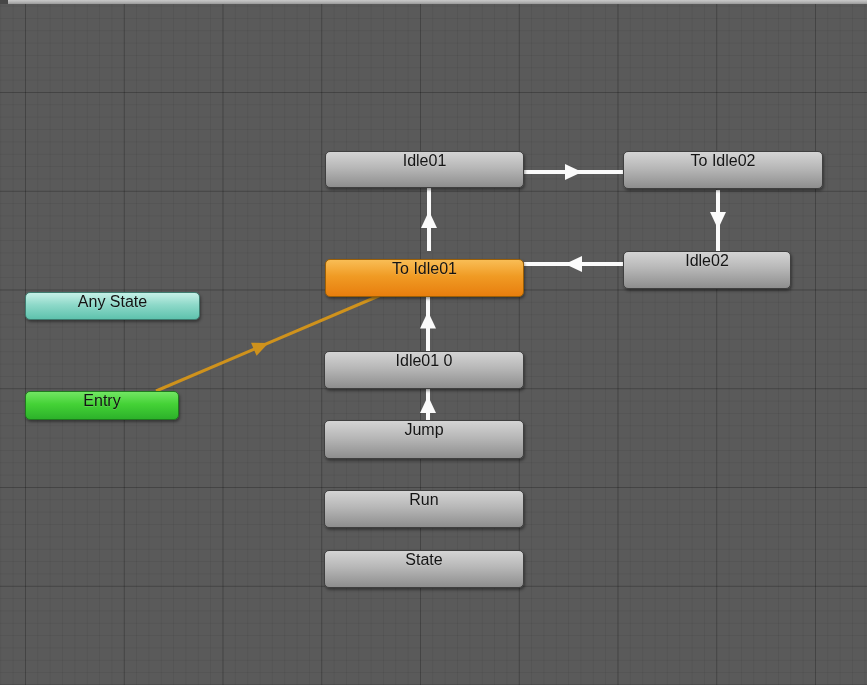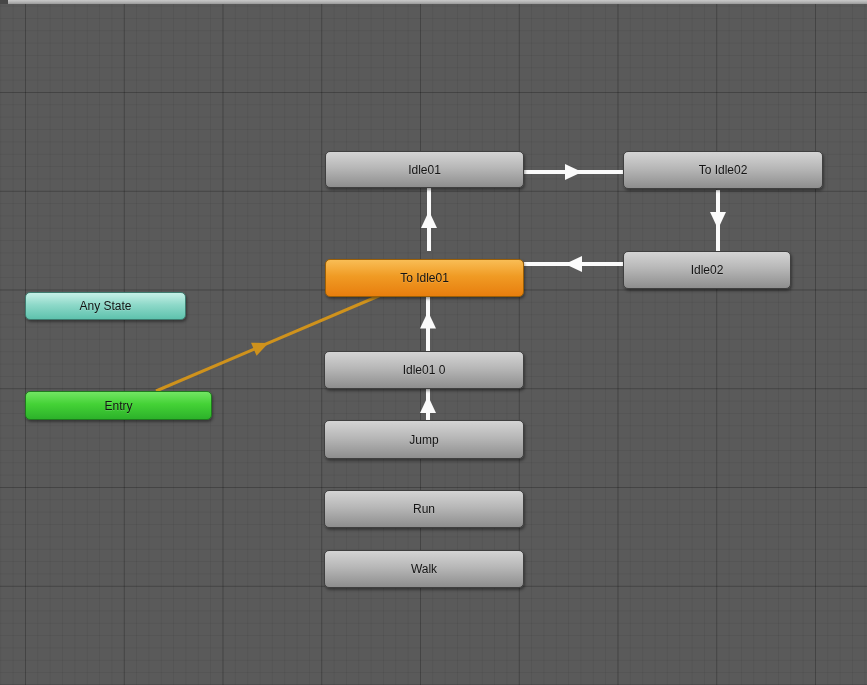--- a/index.html
+++ b/index.html
@@ -50,23 +50,22 @@
     position: absolute;
     left: 0; top: 0;
     width: 100%; height: 100%;
     z-index: 2;
     pointer-events: none;
   }
   .node {
     position: absolute;
     border-radius: 5px;
     display: flex;
-    align-items: center;
     justify-content: center;
-    font-size: 12px;
+    font-size: 16px;
     color: #141414;
     box-shadow: 1px 2px 3px rgba(0,0,0,0.40);
     box-sizing: border-box;
     border: 1px solid rgba(40,40,40,0.45);
     pointer-events: auto;
     cursor: default;
   }
   .node .label {
     white-space: nowrap;
     text-shadow: 0 1px 0 rgba(255,255,255,0.15);
@@ -115,32 +114,32 @@
       </div>
       <div class="node" style="left: 623px; top: 151px; width: 200px; height: 38px; background: linear-gradient(rgb(212, 212, 212) 0%, rgb(183, 183, 183) 45%, rgb(142, 142, 142) 100%); border-color: rgb(63, 63, 63); color: rgb(20, 20, 20);">
         <span class="label">To Idle02</span>
       </div>
       <div class="node" style="left: 325px; top: 251px; width: 199px; height: 38px; background: linear-gradient(rgb(249, 189, 85) 0%, rgb(240, 155, 36) 45%, rgb(232, 126, 14) 100%); border-color: rgb(156, 95, 5); color: rgb(20, 20, 20); margin-top: 8px;">
         <span class="label">To Idle01</span>
       </div>
       <div class="node" style="left: 623px; top: 251px; width: 168px; height: 38px; background: linear-gradient(rgb(212, 212, 212) 0%, rgb(183, 183, 183) 45%, rgb(142, 142, 142) 100%); border-color: rgb(63, 63, 63); color: rgb(20, 20, 20);">
         <span class="label">Idle02</span>
       </div>
-      <div class="node" style="left: 25px; top: 292px; width: 161px; height: 28px; background: linear-gradient(rgb(198, 240, 231) 0%, rgb(142, 217, 201) 45%, rgb(94, 194, 173) 100%); border-color: rgb(62, 124, 111); color: rgb(20, 20, 20);">
+      <div class="node" style="left: 25px; top: 292px; width: 175px; height: 28px; background: linear-gradient(rgb(198, 240, 231) 0%, rgb(142, 217, 201) 45%, rgb(94, 194, 173) 100%); border-color: rgb(62, 124, 111); color: rgb(20, 20, 20);">
         <span class="label">Any State</span>
       </div>
-      <div class="node" style="left: 25px; top: 391px; width: 187px; height: 29px; background: linear-gradient(rgb(114, 230, 99) 0%, rgb(68, 210, 54) 45%, rgb(44, 178, 42) 100%); border-color: rgb(31, 122, 30); color: rgb(20, 20, 20);">
+      <div class="node" style="left: 25px; top: 391px; width: 154px; height: 29px; background: linear-gradient(rgb(114, 230, 99) 0%, rgb(68, 210, 54) 45%, rgb(44, 178, 42) 100%); border-color: rgb(31, 122, 30); color: rgb(20, 20, 20);">
         <span class="label">Entry</span>
       </div>
       <div class="node" style="left: 324px; top: 351px; width: 200px; height: 38px; background: linear-gradient(rgb(212, 212, 212) 0%, rgb(183, 183, 183) 45%, rgb(142, 142, 142) 100%); border-color: rgb(63, 63, 63); color: rgb(20, 20, 20);">
         <span class="label">Idle01 0</span>
       </div>
       <div class="node" style="left: 324px; top: 420px; width: 200px; height: 39px; background: linear-gradient(rgb(212, 212, 212) 0%, rgb(183, 183, 183) 45%, rgb(142, 142, 142) 100%); border-color: rgb(63, 63, 63); color: rgb(20, 20, 20);">
         <span class="label">Jump</span>
       </div>
       <div class="node" style="left: 324px; top: 490px; width: 200px; height: 38px; background: linear-gradient(rgb(212, 212, 212) 0%, rgb(183, 183, 183) 45%, rgb(142, 142, 142) 100%); border-color: rgb(63, 63, 63); color: rgb(20, 20, 20);">
         <span class="label">Run</span>
       </div>
       <div class="node" style="left: 324px; top: 550px; width: 200px; height: 38px; background: linear-gradient(rgb(212, 212, 212) 0%, rgb(183, 183, 183) 45%, rgb(142, 142, 142) 100%); border-color: rgb(63, 63, 63); color: rgb(20, 20, 20);">
-        <span class="label">Walk</span>
+        <span class="label">State</span>
       </div>
     </div>
 </div>
 
 </body></html>

